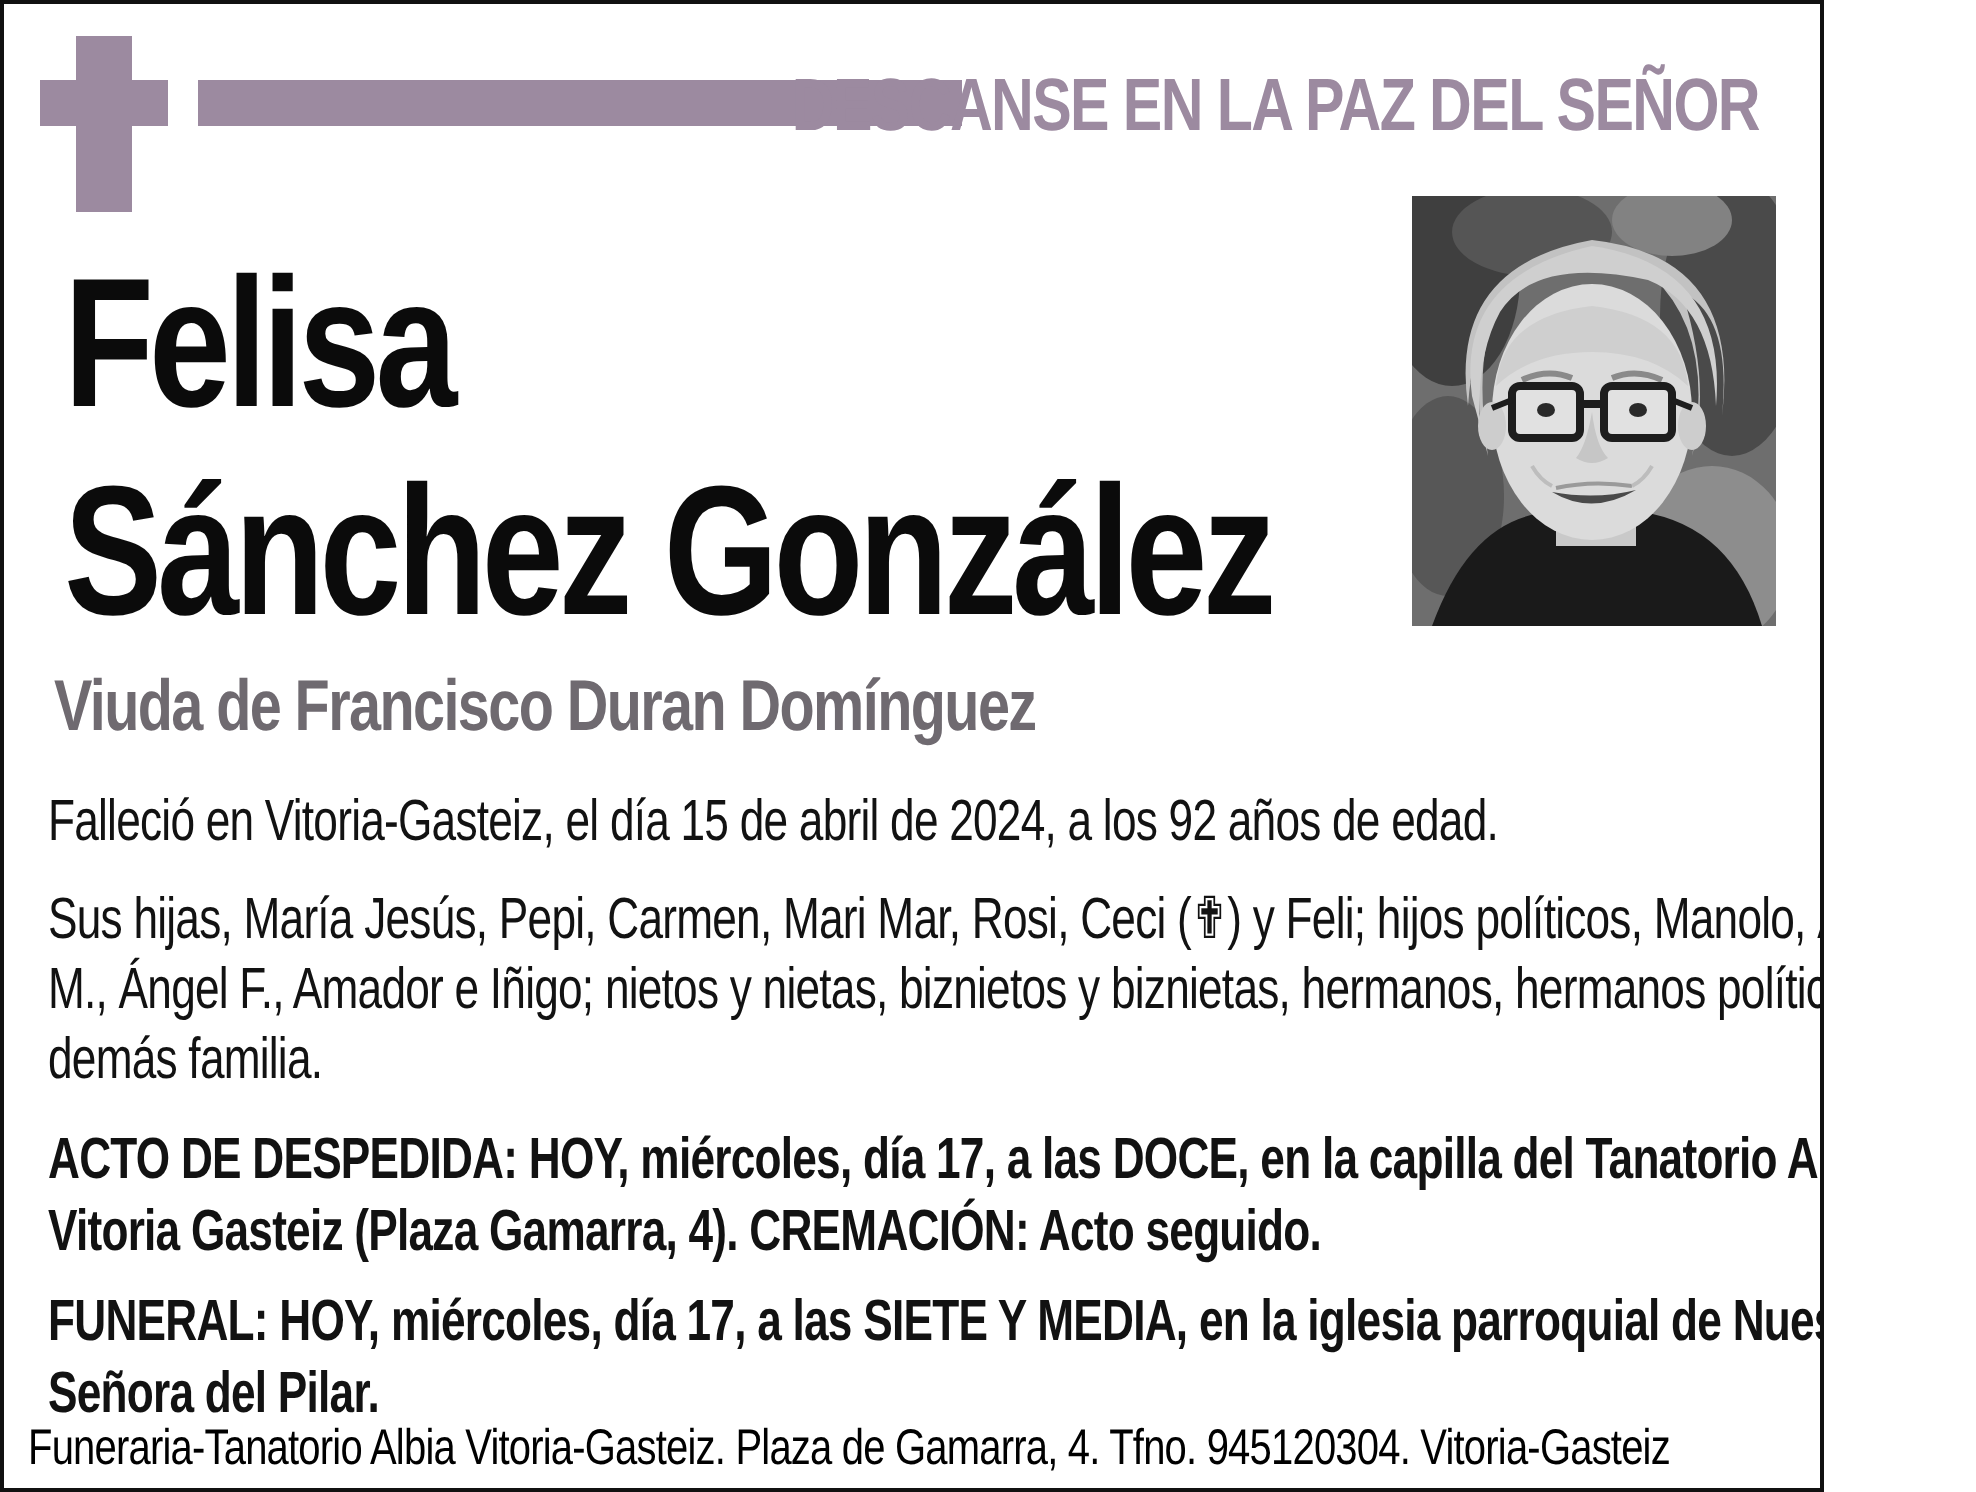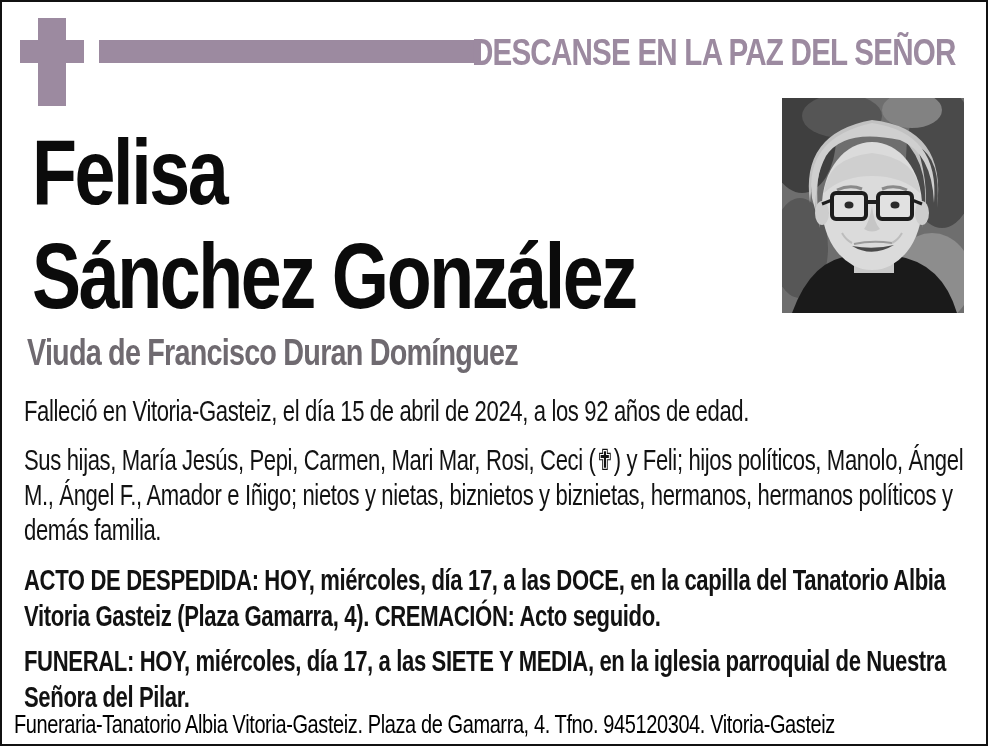--- a/index.html
+++ b/index.html
@@ -3,21 +3,21 @@
 <meta charset="utf-8">
 <style>
   :root{
     --accent:#9c8aa0;
     --subtitle:#6f6a70;
     --ink:#121212;
   }
   html,body{margin:0;padding:0;background:#fff;}
   .page{
     position:relative;
-    width:988px;height:746px;
+    width:912px;height:746px;
     box-sizing:border-box;
     border:2px solid #111;
     background:#fff;
     overflow:hidden;
     font-family:"Liberation Sans","DejaVu Sans",sans-serif;
     color:var(--ink);
   }
   
   .cross{position:absolute;left:18px;top:16px;width:64px;height:88px;}
   .cross .v{position:absolute;left:18px;top:0;width:28px;height:88px;background:var(--accent);}

